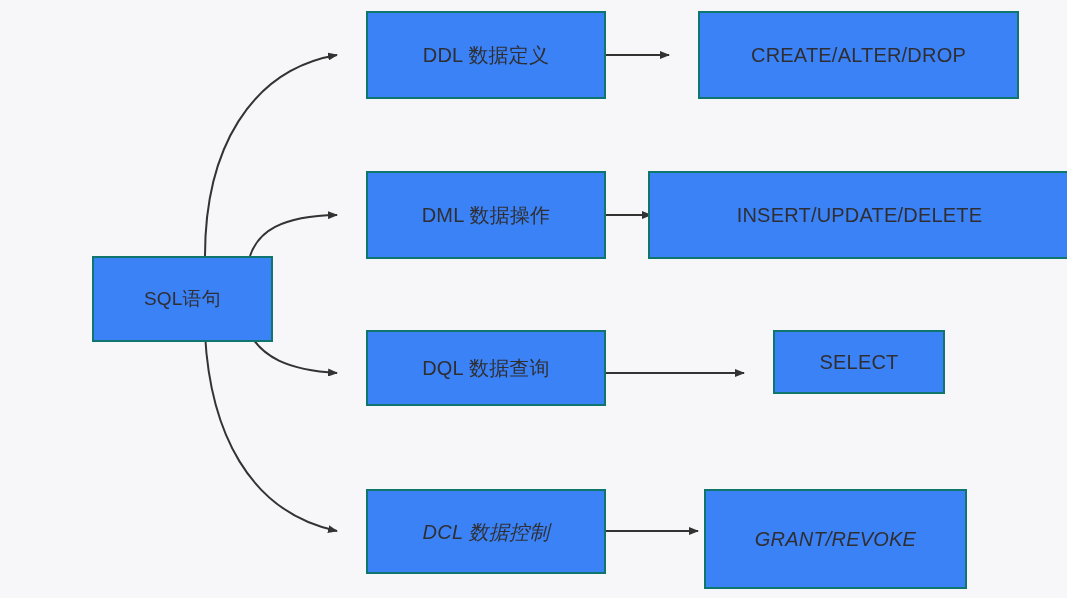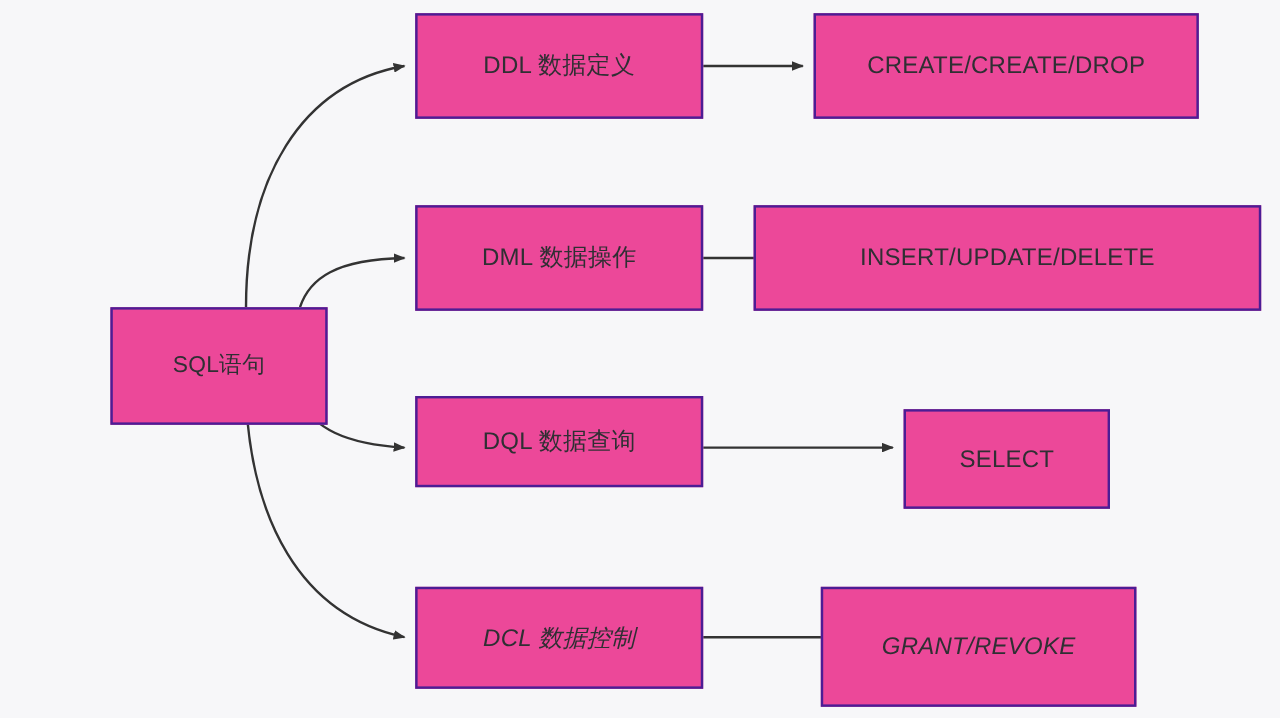--- a/index.html
+++ b/index.html
@@ -22,54 +22,55 @@
   #edge-layer {
     position: absolute;
     left: 0;
     top: 0;
     width: 1067px;
     height: 598px;
   }
   .node {
     position: absolute;
     box-sizing: border-box;
-    background: #ec4899;
-    border: 2px solid #4c1d95;
+    background: #3b82f6;
+    border: 2px solid #0f766e;
     display: flex;
     align-items: center;
     justify-content: center;
     color: #2f2f33;
     font-size: 20px;
     line-height: 1.2;
     letter-spacing: 0.2px;
     white-space: nowrap;
+    margin-left: 20px;
   }
   .node-label {
     pointer-events: none;
   }
 
   
   #node-root {
-    left: 92px;
+    left: 72px;
     top: 256px;
     width: 181px;
-    height: 98px;
+    height: 86px;
     font-size: 19px;
   }
 
   
   #node-ddl  { left: 346px; top: 11px;  width: 240px; height: 88px; }
   #node-dml  { left: 346px; top: 171px; width: 240px; height: 88px; }
   #node-dql  { left: 346px; top: 330px; width: 240px; height: 76px; }
   #node-dcl  { left: 346px; top: 489px; width: 240px; height: 85px; font-style: italic; }
 
   
   #node-ddl-cmds { left: 678px; top: 11px;  width: 321px; height: 88px; }
   #node-dml-cmds { left: 628px; top: 171px; width: 423px; height: 88px; }
-  #node-dql-cmds { left: 753px; top: 341px; width: 172px; height: 83px; }
+  #node-dql-cmds { left: 753px; top: 330px; width: 172px; height: 64px; }
   #node-dcl-cmds { left: 684px; top: 489px; width: 263px; height: 100px; font-style: italic; }
 </style>
 </head>
 <body>
 
 <div id="diagram-canvas">
 
   <svg id="edge-layer" viewBox="0 0 1067 598" width="1067" height="598" xmlns="http://www.w3.org/2000/svg">
     <defs>
       <marker id="arrowhead" markerWidth="10" markerHeight="8" refX="9" refY="4" orient="auto" markerUnits="userSpaceOnUse">
@@ -95,21 +96,21 @@
   </svg>
 
   <div class="node" id="node-root">
     <span class="node-label">SQL语句</span>
   </div>
 
   <div class="node" id="node-ddl">
     <span class="node-label">DDL 数据定义</span>
   </div>
   <div class="node" id="node-ddl-cmds">
-    <span class="node-label">CREATE/CREATE/DROP</span>
+    <span class="node-label">CREATE/ALTER/DROP</span>
   </div>
 
   <div class="node" id="node-dml">
     <span class="node-label">DML 数据操作</span>
   </div>
   <div class="node" id="node-dml-cmds">
     <span class="node-label">INSERT/UPDATE/DELETE</span>
   </div>
 
   <div class="node" id="node-dql">

